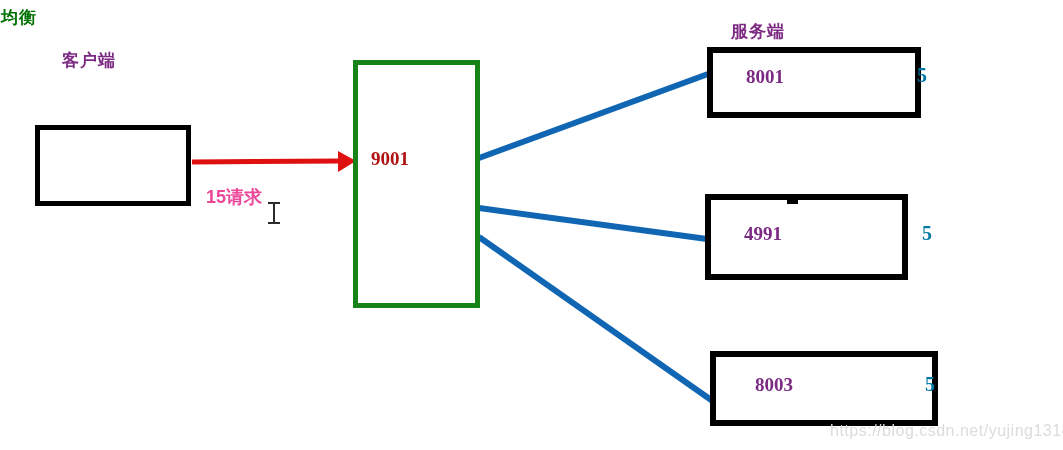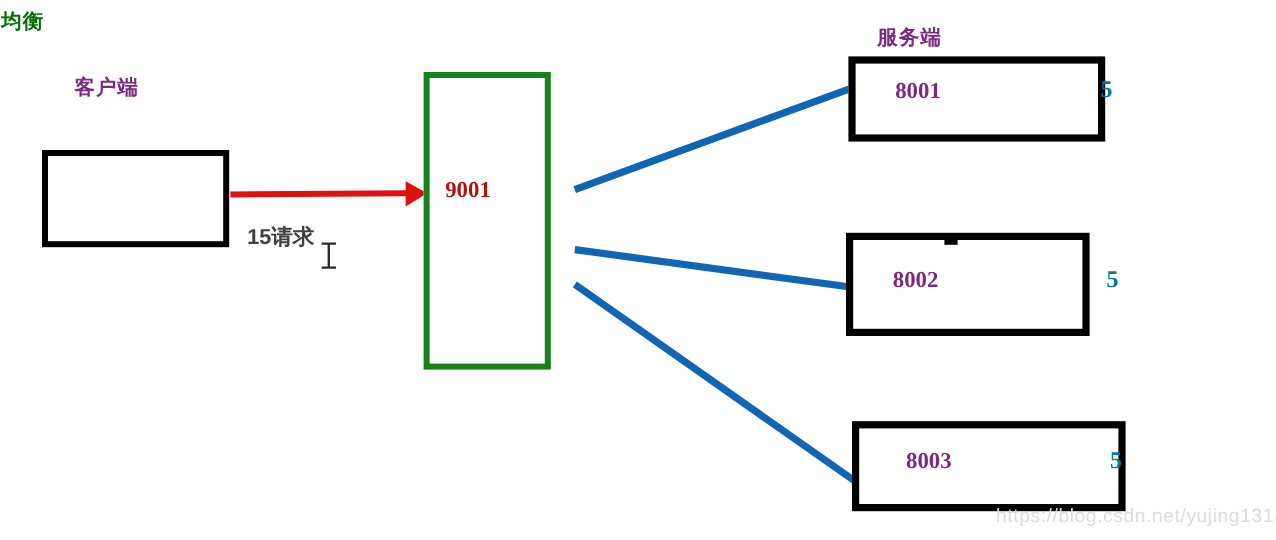--- a/index.html
+++ b/index.html
@@ -4,24 +4,24 @@
 <style>
   html,body{margin:0;padding:0;background:#fff;}
   .canvas{
     position:relative;width:1063px;height:450px;background:#ffffff;
     overflow:hidden;font-family:"Liberation Sans",sans-serif;
   }
   .overlay{position:absolute;left:0;top:0;width:1063px;height:450px;pointer-events:none;}
   .lbl{position:absolute;font-weight:bold;font-size:17px;white-space:nowrap;letter-spacing:1px;}
   .green{color:#007000;}
   .purple{color:#7B2982;}
-  .blue{color:#404040;font-size:18px;letter-spacing:0;}
+  .blue{color:#ec4899;font-size:18px;letter-spacing:0;}
   .box{position:absolute;box-sizing:border-box;background:#ffffff;}
   .client-box{left:35px;top:125px;width:156px;height:81px;border:5px solid #000;}
-  .proxy-box{left:353px;top:60px;width:106px;height:248px;border:5px solid #178217;padding-left:48px;}
+  .proxy-box{left:353px;top:60px;width:127px;height:248px;border:5px solid #178217;padding-left:48px;}
   .server-box{border:6px solid #000;}
   .sb1{left:707px;top:47px;width:214px;height:71px;}
   .sb2{left:705px;top:194px;width:203px;height:86px;}
   .sb3{left:710px;top:351px;width:228px;height:75px;}
   .port{
     position:absolute;font-family:"Liberation Serif",serif;font-weight:bold;
     font-size:19px;white-space:nowrap;
   }
   .port-red{color:#B01212;}
   .port-purple{color:#7B2982;}
@@ -43,35 +43,35 @@
   <svg class="overlay" viewBox="0 0 1063 450">
     <line x1="479" y1="158" x2="708" y2="74" stroke="#1166B4" stroke-width="6"></line>
     <line x1="479" y1="208" x2="707" y2="239" stroke="#1166B4" stroke-width="6"></line>
     <line x1="479" y1="237" x2="714" y2="402" stroke="#1166B4" stroke-width="6"></line>
     <line x1="192" y1="162" x2="341" y2="161" stroke="#DE1010" stroke-width="5"></line>
     <polygon points="338,151 356,161 338,172" fill="#DE1010"></polygon>
     <path d="M268 203 h12 M274 203 v20 M268 223 h12" stroke="#2B2B2B" stroke-width="2" fill="none"></path>
   </svg>
 
   <div class="lbl green" style="left:1px;top:6px;">均衡</div>
-  <div class="lbl purple" style="left:62px;top:61px;text-align:right;">客户端</div>
+  <div class="lbl purple" style="left:62px;top:49px;text-align:right;">客户端</div>
   <div class="lbl purple" style="left:731px;top:20px;">服务端</div>
   <div class="lbl blue" style="left:206px;top:185px;">15请求</div>
 
   <div class="box client-box"></div>
 
   <div class="box proxy-box">
     <span class="port port-red" style="left:13px;top:83px;">9001</span>
   </div>
 
   <div class="box server-box sb1">
     <span class="port port-purple" style="left:33px;top:13px;">8001</span>
   </div>
   <div class="box server-box sb2">
-    <span class="port port-purple" style="left:33px;top:23px;">8002</span>
+    <span class="port port-purple" style="left:33px;top:23px;">4991</span>
   </div>
   <div class="notch"></div>
   <div class="box server-box sb3">
     <span class="port port-purple" style="left:39px;top:17px;">8003</span>
   </div>
 
   <div class="weight" style="left:917px;top:64px;">5</div>
   <div class="weight" style="left:922px;top:222px;">5</div>
   <div class="weight" style="left:925px;top:373px;">5</div>
 

